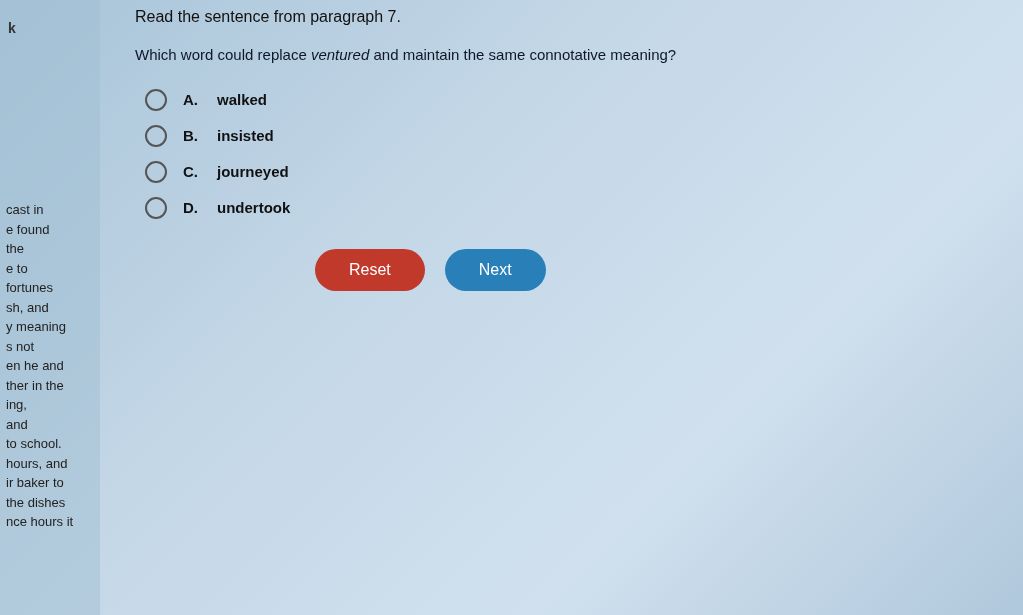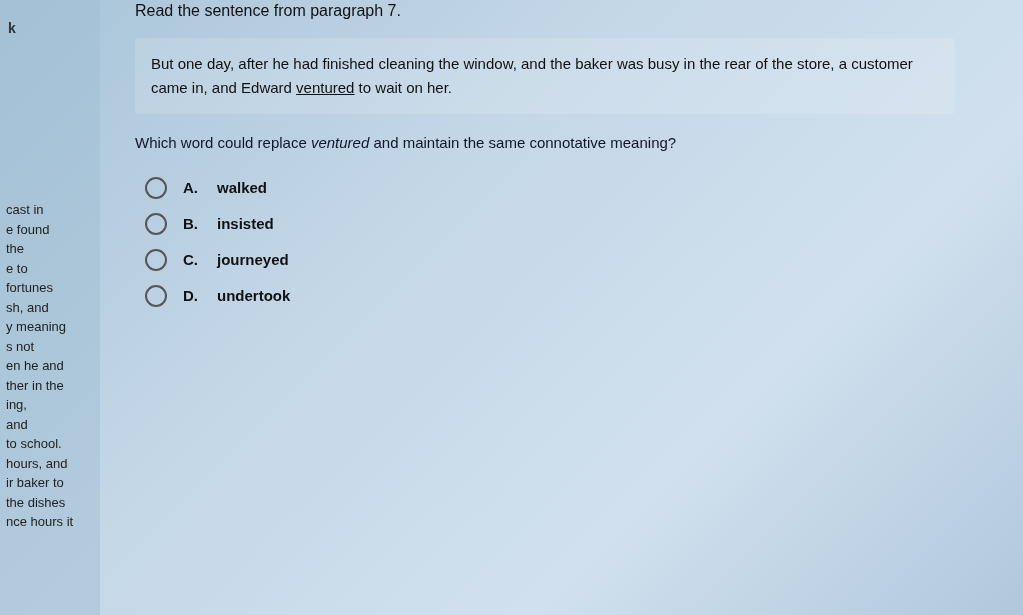--- a/index.html
+++ b/index.html
@@ -44,21 +44,21 @@
       font-weight: bold;
       color: #333;
     }
 
     .main-content {
       position: absolute;
       top: 0;
       left: 105px;
       right: 0;
       bottom: 0;
-      padding: 2px 40px 20px 30px;
+      padding: 8px 40px 20px 30px;
     }
 
     .instruction {
       font-size: 16px;
       font-weight: normal;
       color: #111;
       margin-bottom: 18px;
     }
 
     .passage-box {
@@ -184,23 +184,20 @@
     <div>hours, and</div>
     <div>ir baker to</div>
     <div>the dishes</div>
     <div>nce hours it</div>
   </div>
 </div>
 
 <div class="main-content">
   <div class="instruction">Read the sentence from paragraph 7.</div>
 
-  <div class="passage-box">
-    <span>But one day, after he had finished cleaning the window, and the baker was busy in the rear of the store, a customer came in, and Edward </span><span class="underline">ventured</span><span> to wait on her.</span>
-  </div>
 
   <div class="question-text">
     <span>Which word could replace</span>
     <em> <span>ventured</span></em>
     <span>and maintain the same connotative meaning?</span>
   </div>
 
   <div class="options">
     <label class="option-row">
       <input type="radio" name="answer" class="radio-circle" value="A" style="">
@@ -218,14 +215,16 @@
       <span class="option-text">journeyed</span>
     </label>
     <label class="option-row">
       <input type="radio" name="answer" class="radio-circle" value="D" style="">
       <span class="option-letter">D.</span>
       <span class="option-text">undertook</span>
     </label>
   </div>
 
   <div class="buttons-row">
+    <button class="btn-reset">Reset</button>
+    <button class="btn-next">Next</button>
   </div>
 </div>
 
 </body></html>

